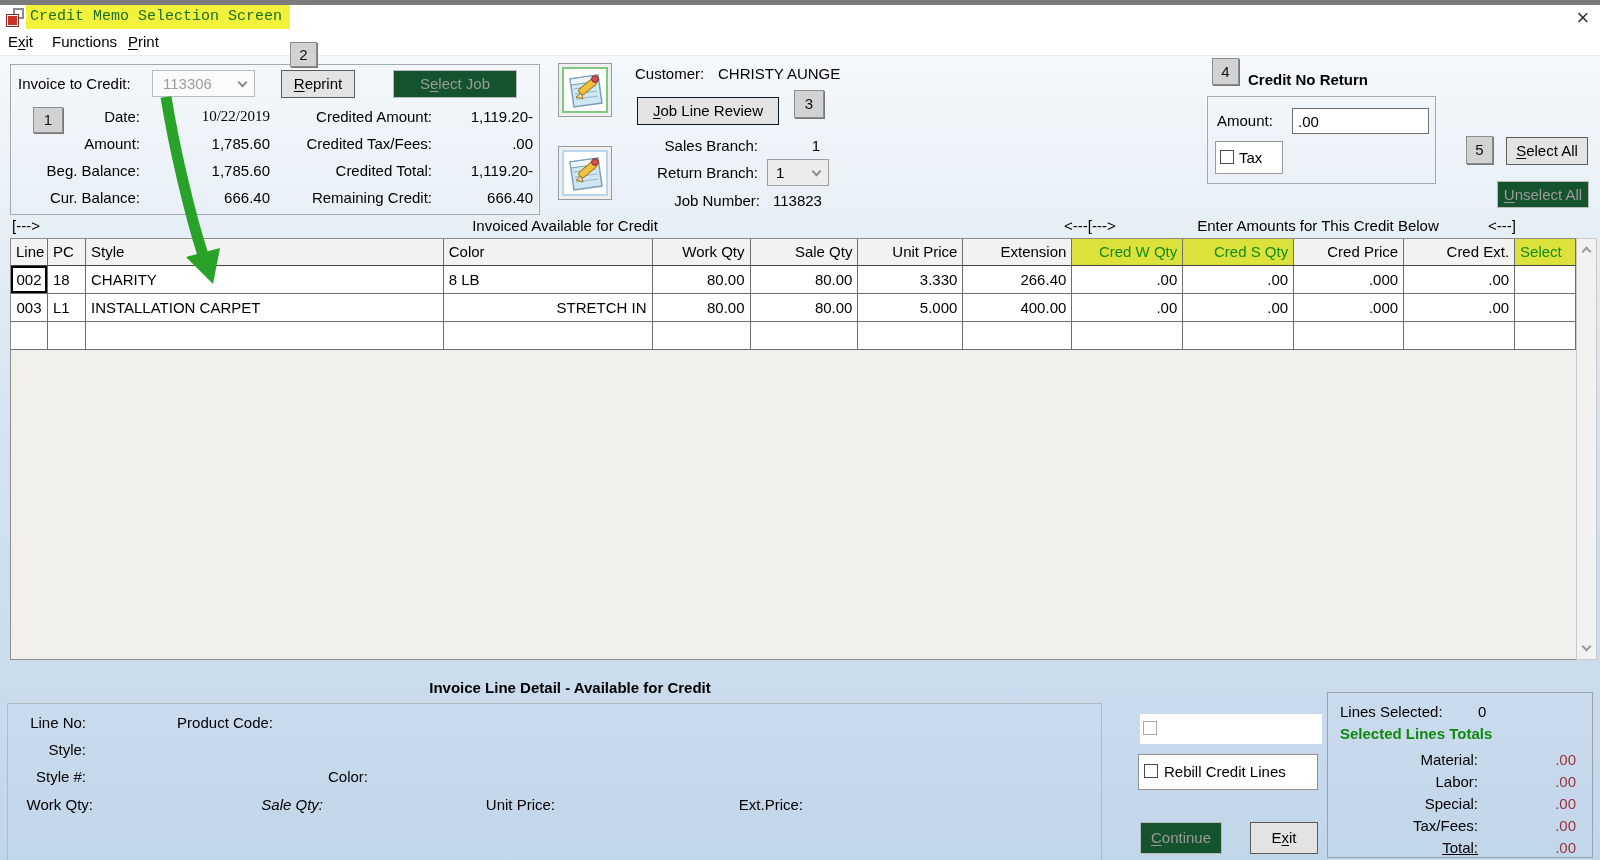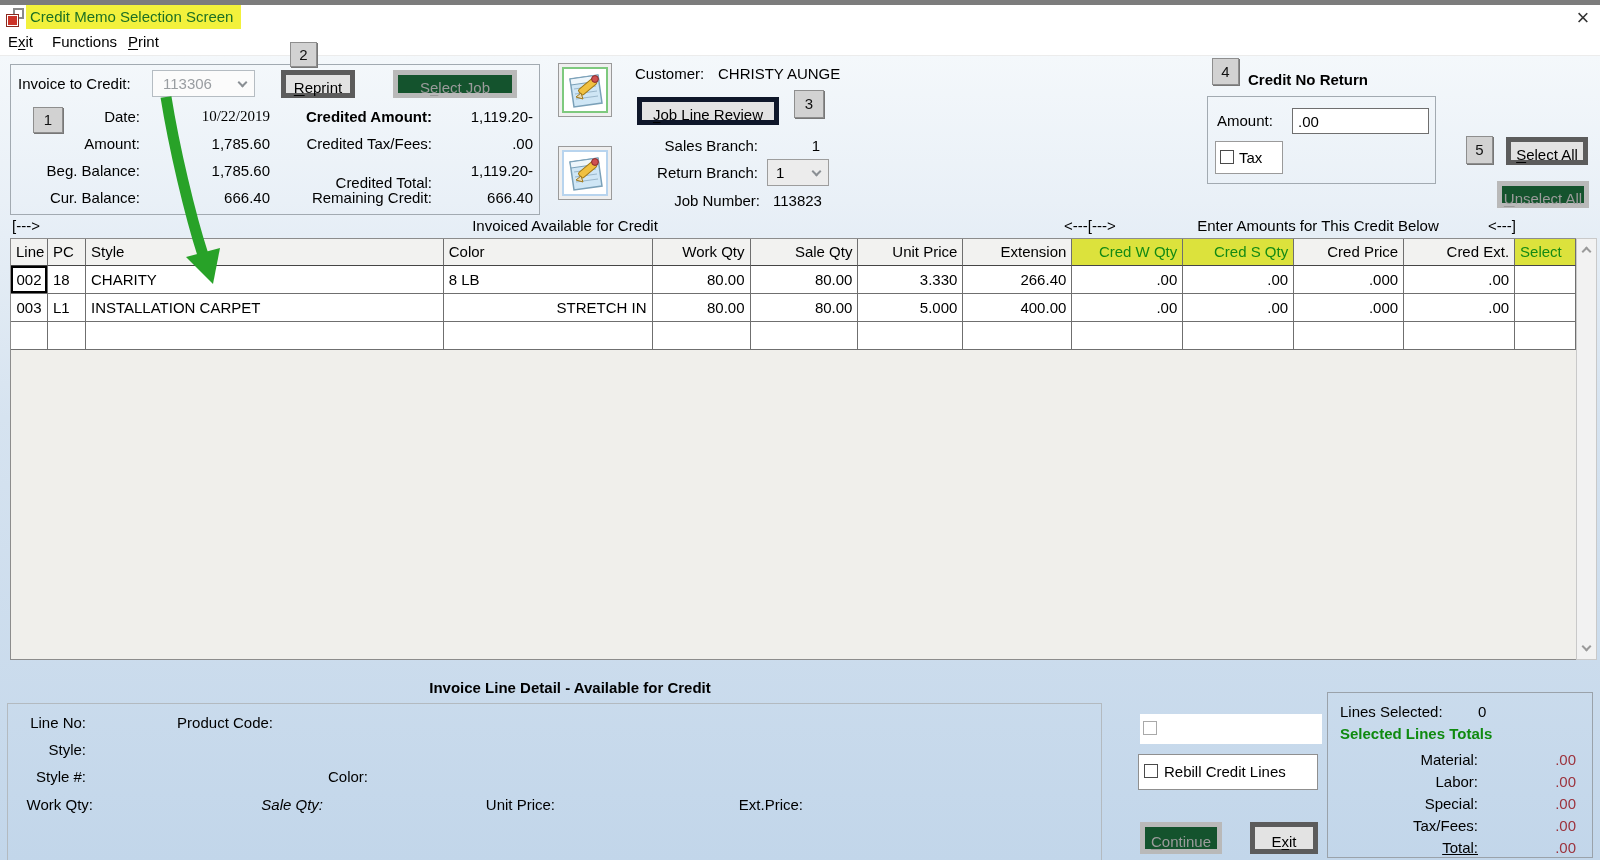--- a/index.html
+++ b/index.html
@@ -7,39 +7,39 @@
     font-family:"Liberation Sans", sans-serif; font-size:15px; color:#000; }
   .abs { position:absolute; }
   .rt { text-align:right; }
   .u { text-decoration:underline; text-underline-offset:2px; }
 
   #top-strip { left:0; top:0; width:1600px; height:5px; background:#7c7c7c; }
   #titlebar { left:0; top:5px; width:1600px; height:25px; background:#fff; }
   #win-icon { left:7px; top:3px; width:20px; height:19px; }
   #win-icon .sq-back { position:absolute; left:6px; top:0; width:11px; height:11px; border:2px solid #8a8a8a; background:#fff; }
   #win-icon .sq-front { position:absolute; left:0; top:7px; width:11px; height:11px; background:#cc3328; border:1px solid #fff; outline:1px solid #8a2a20; }
-  #title-text { left:26px; top:0px; background:#f2f13c; color:#1d7023; padding:3px 8px 4px 4px; font-size:15px; }
+  #title-text { left:26px; top:0px; background:#f2f13c; color:#1d7023; padding:3px 8px 4px 4px; font-size:15px;font-family:Liberation Mono, monospace; }
   #close-btn { left:1568px; top:1px; width:30px; height:26px; font-size:22px; line-height:24px; text-align:center; color:#333; cursor:pointer; }
 
   #menubar { left:0; top:30px; width:1600px; height:26px; background:#fff; border-bottom:1px solid #ececec; }
   .menu-item { position:absolute; top:3px; height:20px; cursor:default; }
   #menu-exit { left:8px; } #menu-functions { left:52px; } #menu-print { left:128px; }
 
   #main-bg { left:0; top:56px; width:1600px; height:804px;
     background:linear-gradient(180deg,#f4f8fb 0%,#e9f0f7 18%,#d6e3f0 45%,#c2d6ea 100%); }
 
   
   .gbox { position:absolute; border:1px solid #a2aab1; }
   #invoice-panel { left:10px; top:64px; width:530px; height:151px; }
   #cnr-box { left:1207px; top:96px; width:229px; height:88px; }
   #detail-box { left:7px; top:703px; width:1095px; height:182px; border:1px solid #b3bac0; }
   #totals-box { left:1327px; top:692px; width:266px; height:166px; border:1px solid #9aa2aa; }
 
   
-  .btn { position:absolute; background:#e3e3e3; border:5px solid #0f172a; text-align:center; color:#000; cursor:pointer; }
+  .btn { position:absolute; background:#e3e3e3; border:1px solid #0f172a; text-align:center; color:#000; cursor:pointer; }
   .btn.dis { color:#9b9b9b; border-color:#b9b9b9; background:#14532d; cursor:default; }
 
   .badge { position:absolute; background:#d2d2d2; border:1px solid #8e8e8e; box-shadow:1px 1px 0 #777; text-align:center; color:#111; }
 
   .combo { position:absolute; border:1px solid #b5bcc2; background:#fbfbfb; }
   .combo .chev { position:absolute; right:8px; top:8px; width:7px; height:7px; border-right:2px solid #8a8f94; border-bottom:2px solid #8a8f94; transform:rotate(45deg); }
 
   .chkbox { display:inline-block; width:14px; height:14px; background:#fff; border:1px solid #4a4a4a; vertical-align:-2px; }
   .chkbox.dis { border-color:#a9a9a9; }
 
@@ -95,31 +95,31 @@
 <span class="field-lbl" style="left:18px;top:75px;">Invoice to Credit:</span>
 <div class="combo" style="left:152px;top:70px;width:103px;height:27px;">
   <span style="position:absolute;left:10px;top:4px;color:#999da1;">113306</span>
   <span class="chev"></span>
 </div>
 <div class="btn" style="left:281px;top:70px;width:74px;height:28px;line-height:26px;border-color:#5c5c5c;"><span></span><span class="u">R</span><span>eprint</span></div>
 <div class="btn dis" style="left:393px;top:70px;width:124px;height:28px;line-height:26px;"><span>S</span><span class="u">e</span><span>lect Job</span></div>
 
 <span class="field-lbl rt" style="left:20px;top:108px;width:120px;">Date:</span>
 <span class="field-lbl rt" style="left:150px;top:108px;width:120px;font-family:Liberation Serif, serif;">10/22/2019</span>
-<span class="field-lbl rt" style="left:284px;top:108px;width:148px;font-weight:bold;">Credited Amount:</span>
+<span class="field-lbl rt" style="left:284px;top:108px;width:148px;">Credited Amount:</span>
 <span class="field-lbl rt" style="left:436px;top:108px;width:97px;">1,119.20-</span>
 
 <span class="field-lbl rt" style="left:20px;top:135px;width:120px;">Amount:</span>
 <span class="field-lbl rt" style="left:150px;top:135px;width:120px;">1,785.60</span>
 <span class="field-lbl rt" style="left:284px;top:135px;width:148px;">Credited Tax/Fees:</span>
 <span class="field-lbl rt" style="left:436px;top:135px;width:97px;">.00</span>
 
 <span class="field-lbl rt" style="left:20px;top:162px;width:120px;">Beg. Balance:</span>
 <span class="field-lbl rt" style="left:150px;top:162px;width:120px;">1,785.60</span>
-<span class="field-lbl rt" style="left:284px;top:162px;width:148px;margin-top:12px;">Credited Total:</span>
+<span class="field-lbl rt" style="left:284px;top:162px;width:148px;">Credited Total:</span>
 <span class="field-lbl rt" style="left:436px;top:162px;width:97px;">1,119.20-</span>
 
 <span class="field-lbl rt" style="left:20px;top:189px;width:120px;">Cur. Balance:</span>
 <span class="field-lbl rt" style="left:150px;top:189px;width:120px;">666.40</span>
 <span class="field-lbl rt" style="left:284px;top:189px;width:148px;">Remaining Credit:</span>
 <span class="field-lbl rt" style="left:436px;top:189px;width:97px;">666.40</span>
 
 <div class="badge" style="left:33px;top:107px;width:30px;height:26px;line-height:24px;">1</div>
 <div class="badge" style="left:290px;top:42px;width:27px;height:25px;line-height:23px;">2</div>
 <div class="badge" style="left:794px;top:90px;width:30px;height:28px;line-height:26px;">3</div>

